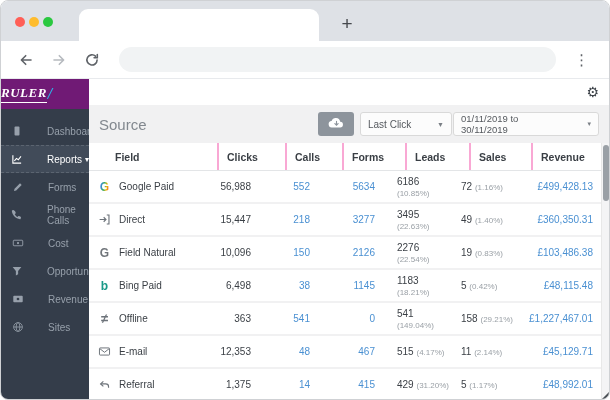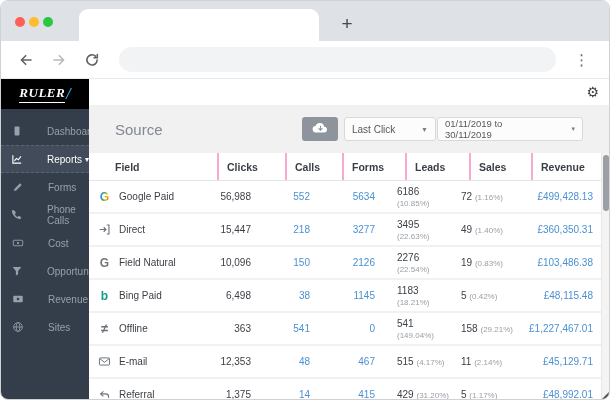--- a/index.html
+++ b/index.html
@@ -20,36 +20,36 @@
   .back { margin-right:15px; }
   .fwd  { margin-right:15px; }
   .reload { margin-right:18px; }
   .addrbar { flex:1; height:25px; background:#f1f3f4; border-radius:13px; margin-right:14px; }
   .kebab { font-size:15px; color:#5f6368; letter-spacing:0; line-height:1; padding:2px 4px; }
 
   
   .app { display:flex; height:322px; }
 
   .sidebar { width:88px; background:#343d4a; flex-shrink:0; display:flex; flex-direction:column; }
-  .logo-band { height:30px; background:#000000; display:flex; align-items:center; justify-content:center; }
+  .logo-band { height:30px; background:#701a75; display:flex; align-items:center; justify-content:flex-start; }
   .logo-text { font-family:"Liberation Serif", serif; font-style:italic; font-weight:bold; color:#fff; font-size:13px; letter-spacing:0.5px; border-bottom:1.5px solid #fff; padding-bottom:1px; }
   .logo-slash { font-family:"Liberation Serif", serif; font-style:italic; font-weight:bold; color:#2bb3e8; font-size:16px; margin-left:1px; }
   .side-nav { padding-top:8px; }
   .side-item { height:28px; display:flex; align-items:center; padding-left:10px; color:#97a0ab; cursor:default; }
   .side-item.active { background:#414b59; color:#ffffff; border-top:1px dashed rgba(255,255,255,0.14); border-bottom:1px dashed rgba(255,255,255,0.14); }
   .side-icon { width:13px; height:13px; display:flex; align-items:center; justify-content:center; margin-right:8px; }
   .side-icon svg { width:12px; height:12px; }
   .side-label { font-size:10px;padding-left:16px; }
   .side-caret { font-size:8px; margin-left:3px; }
 
   .main { flex:1; background:#fff; position:relative; display:flex; flex-direction:column; }
   .main-topbar { height:26px; display:flex; align-items:center; justify-content:flex-end; padding-right:10px; }
   .gear { font-size:14px; color:#3c4248; line-height:1; cursor:default; }
 
-  .source-bar { height:48px; background:#f1f1f2; display:flex; align-items:center; padding:0 26px; }
+  .source-bar { height:38px; background:#f1f1f2; display:flex; align-items:center; padding:0 10px; }
   .source-title { font-size:15px; color:#82888f; flex:1; }
   .export-btn { width:36px; height:24px; background:#8d949c; border:none; border-radius:3px; display:flex; align-items:center; justify-content:center; margin-right:6px; }
   .export-btn svg { width:19px; height:13px; }
   .select-box { height:24px; background:#fcfcfc; border:1px solid #d9d9d9; border-radius:3px; display:flex; align-items:center; justify-content:space-between; padding:0 7px; color:#55595e; }
   .attr-box { width:92px; font-size:10px; margin-right:1px; }
   .date-box { width:146px; font-size:9.5px;gap:18px; }
   .box-caret { font-size:7px; color:#7a7f85; margin-left:4px; }
 
   .grid { display:grid; grid-template-columns:112px 68px 57px 63px 64px 62px 1fr; }
   .table-wrap { flex:1; position:relative; padding-right:8px; overflow:hidden; }

